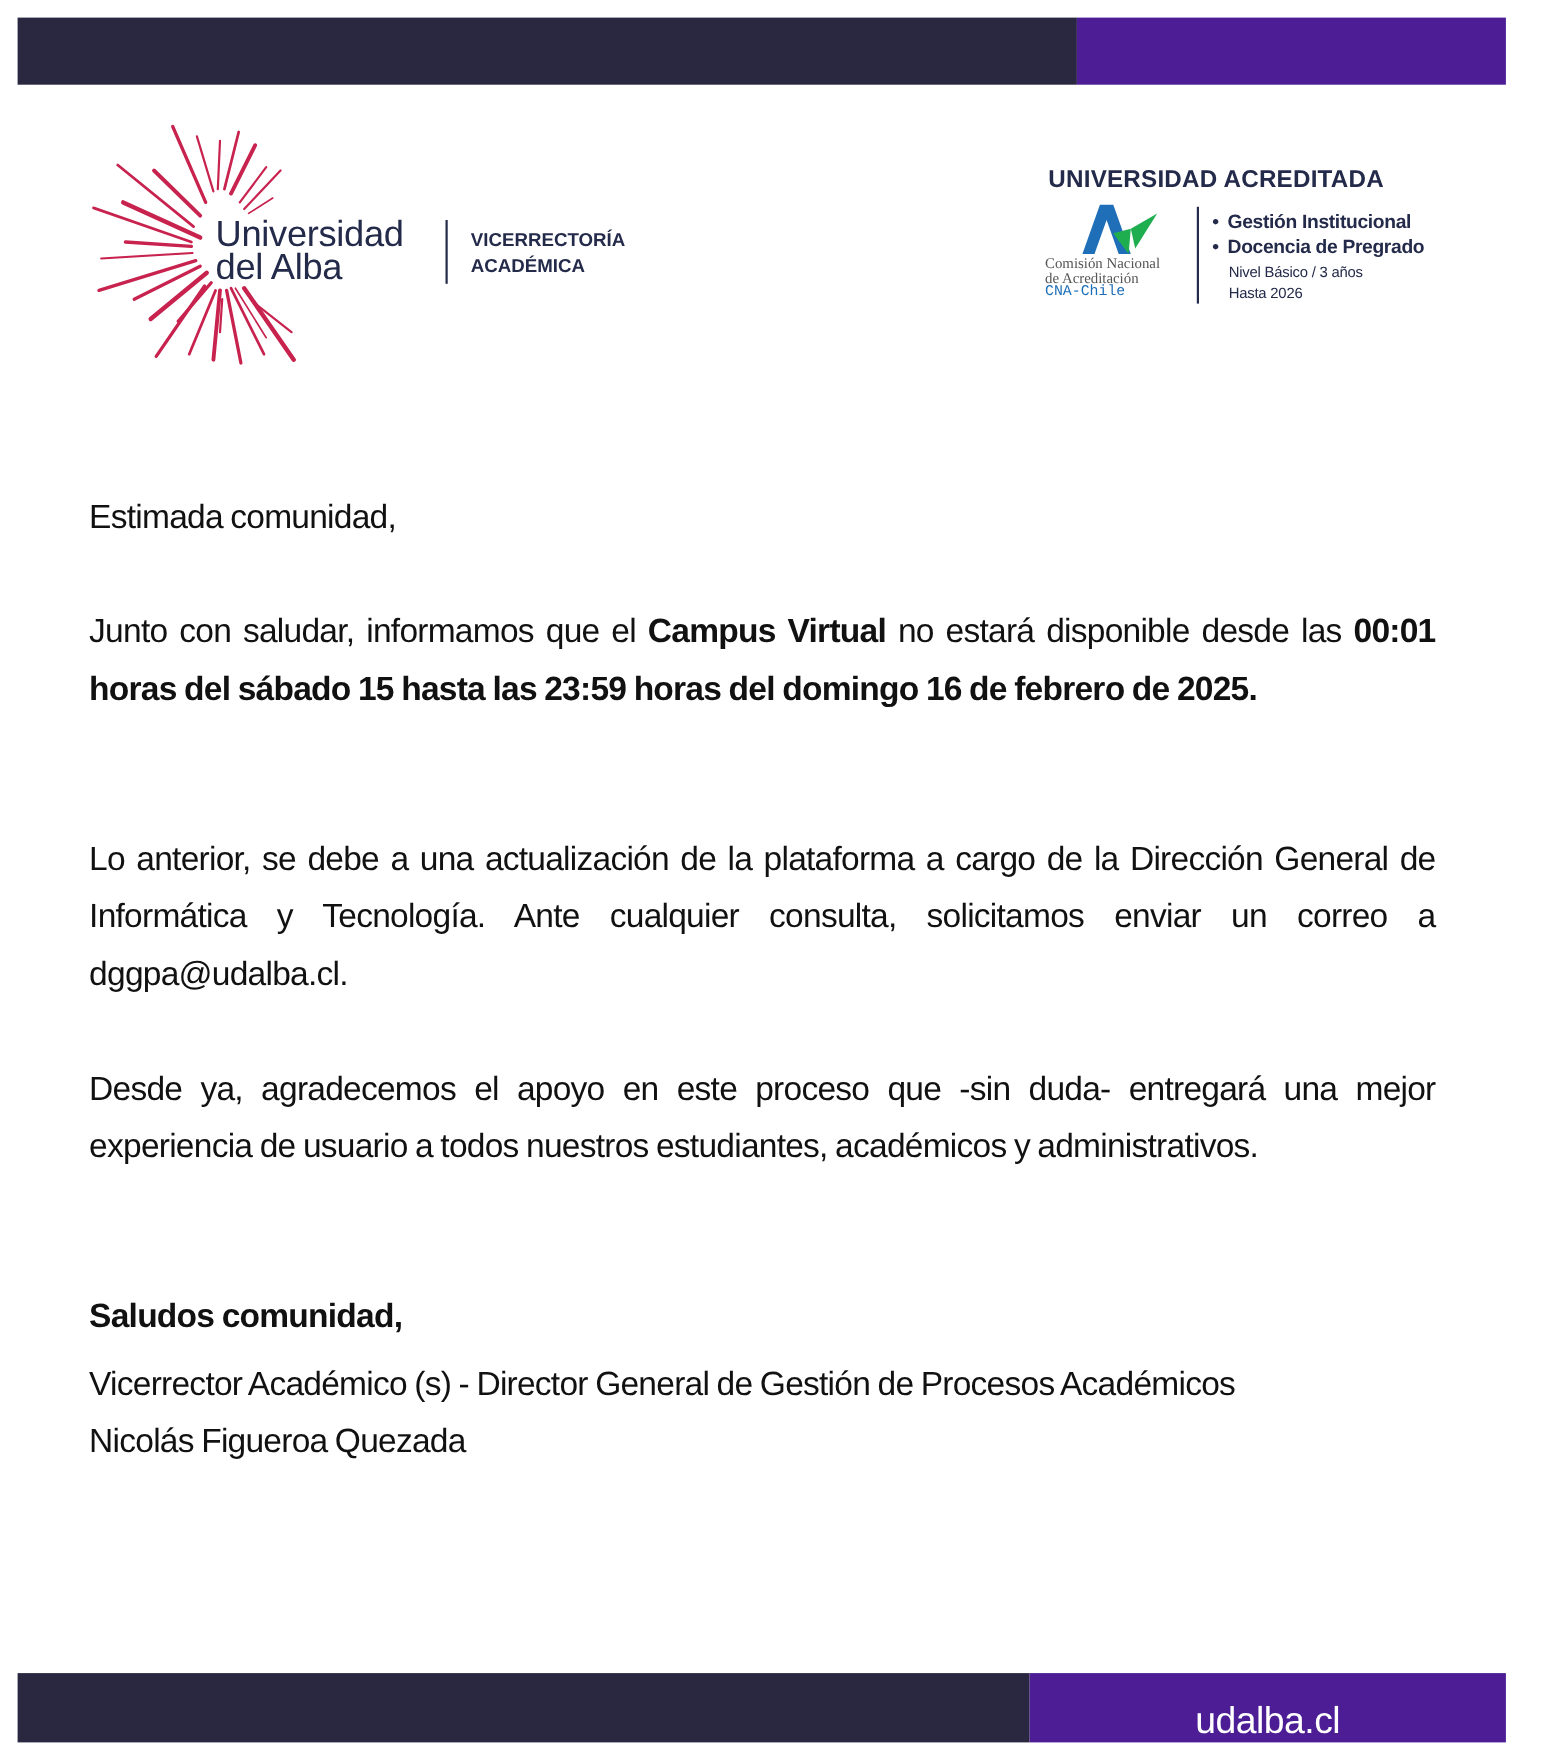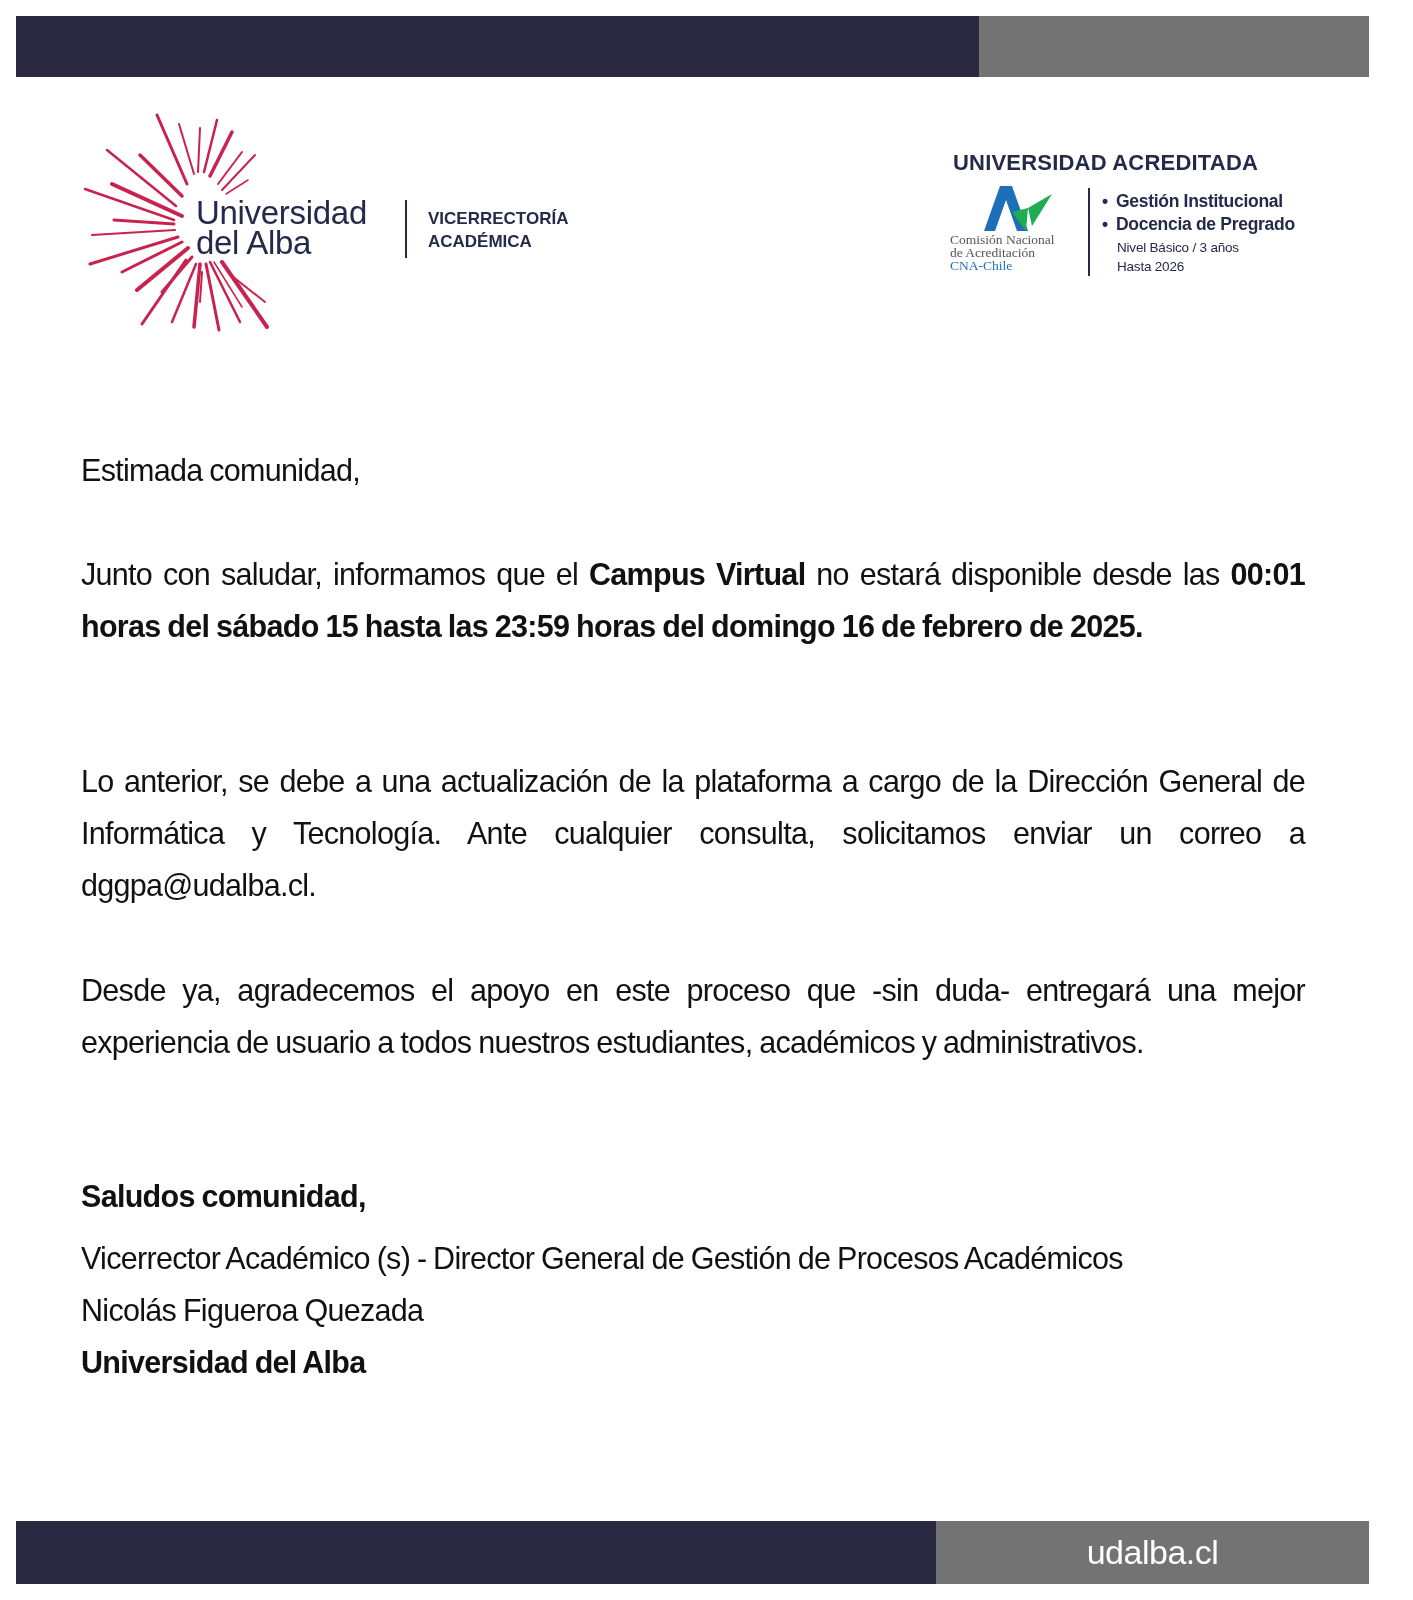--- a/index.html
+++ b/index.html
@@ -1,39 +1,39 @@
 <!DOCTYPE html>
 <html><head>
   <meta charset="utf-8">
   <style>
     html, body { margin: 0; padding: 0; background: #ffffff; }
     body { width: 1413px; height: 1600px; position: relative; overflow: hidden;
            font-family: "Liberation Sans", sans-serif; color: #111111; }
     .bar { position: absolute; left: 16px; width: 1353px; display: flex; }
     .bar .navy { background: #2a2740; height: 100%; }
-    .bar .red { background: #737373; height: 100%; display: flex; align-items: center; justify-content: center; }
+    .bar .red { background: #4c1d95; height: 100%; display: flex; align-items: flex-end; justify-content: center; }
     #top-bar { top: 16px; height: 61px; }
     #top-bar .navy { width: 963px; }
     #top-bar .red { width: 390px; }
     #bottom-bar { top: 1521px; height: 63px; }
     #bottom-bar .navy { width: 920px; }
     #bottom-bar .red { width: 433px; }
     #bottom-bar .site { color: #ffffff; font-size: 34px; letter-spacing: -0.5px; }
 
     .logo-left { position: absolute; left: 82px; top: 112px; width: 520px; height: 232px; }
     .logo-left svg { position: absolute; left: 0; top: 0; }
     .uda-name { position: absolute; left: 114px; top: 86px; color: #232a4a; font-size: 33px; line-height: 30px; letter-spacing: -0.3px; }
     .logo-divider { position: absolute; left: 323px; top: 88px; width: 2px; height: 58px; background: #232a4a; }
     .vra { position: absolute; left: 346px; top: 95px; color: #232a4a; font-size: 17px; font-weight: bold; line-height: 23px; }
 
     .accred { position: absolute; left: 950px; top: 150px; width: 360px; height: 140px; }
     .accred .title { position: absolute; left: 3px; top: 0; font-size: 22px; font-weight: bold; color: #232a4a; letter-spacing: 0.2px; white-space: nowrap; }
     .cna-mark { position: absolute; left: 32px; top: 36px; }
     .cna-text { position: absolute; left: 0; top: 83px; width: 122px; font-family: "Liberation Serif", serif; font-size: 13.5px; line-height: 13px; color: #555555; }
-    .cna-text .cna-chile { color: #1f6fb8; }
+    .cna-text .cna-chile { color: #1f6fb8; font-family: Liberation Mono, monospace; }
     .accred .vdiv { position: absolute; left: 138px; top: 38px; width: 2px; height: 88px; background: #232a4a; }
     .accred .items { position: absolute; left: 152px; top: 40px; }
     .accred .item { font-size: 17.5px; font-weight: bold; color: #232a4a; line-height: 23px; white-space: nowrap; letter-spacing: -0.3px; }
     .accred .item .bullet { display: inline-block; width: 14px; }
     .accred .level { font-size: 13.5px; color: #232a4a; line-height: 19px; padding-left: 15px; margin-top: 2px; letter-spacing: -0.2px; }
 
     .content { position: absolute; left: 81px; top: 448px; width: 1224px; font-size: 30.5px; letter-spacing: -0.7px; word-spacing: -1px; }
     .content p { margin: 0; }
     .greeting { line-height: 44px; }
     .para { line-height: 52px; text-align: justify; }
@@ -119,21 +119,20 @@
 
 <div class="content">
   <p class="greeting">Estimada comunidad,</p>
   <p class="para p1"><span>Junto con saludar, informamos que el </span><span class="b">Campus Virtual</span><span> no estará disponible desde las </span><span class="b">00:01 horas del sábado 15 hasta las 23:59 horas del domingo 16 de febrero de 2025.</span></p>
   <p class="para p2">Lo anterior, se debe a una actualización de la plataforma a cargo de la Dirección General de Informática y Tecnología. Ante cualquier consulta, solicitamos enviar un correo a dggpa@udalba.cl.</p>
   <p class="para p3">Desde ya, agradecemos el apoyo en este proceso que -sin duda- entregará una mejor experiencia de usuario a todos nuestros estudiantes, académicos y administrativos.</p>
   <div class="sig">
     <div class="line b closing">Saludos comunidad,</div>
     <div class="line">Vicerrector Académico (s) - Director General de Gestión de Procesos Académicos</div>
     <div class="line">Nicolás Figueroa Quezada</div>
-    <div class="line b">Universidad del Alba</div>
   </div>
 </div>
 
 <div id="bottom-bar" class="bar">
   <div class="navy"></div>
   <div class="red">
     <span class="site">udalba.cl</span>
   </div>
 </div>
 

